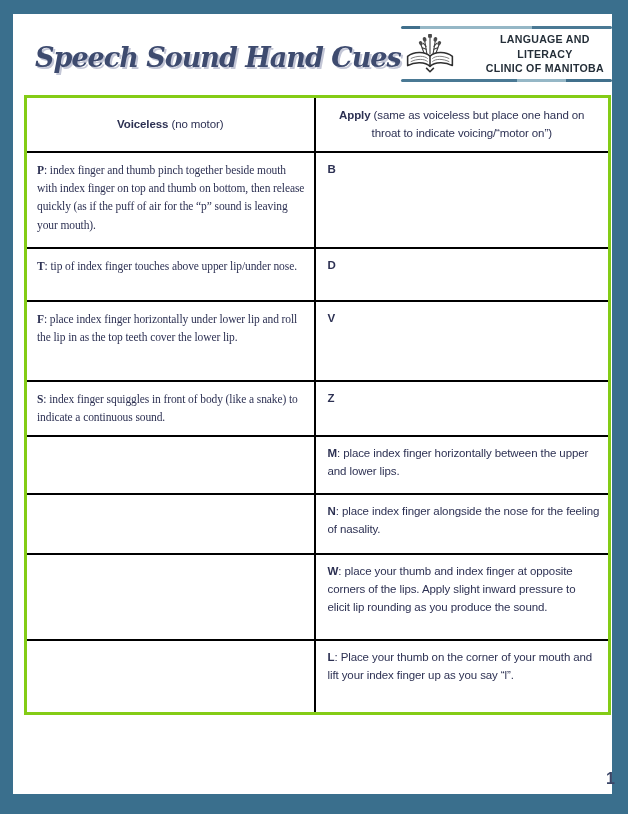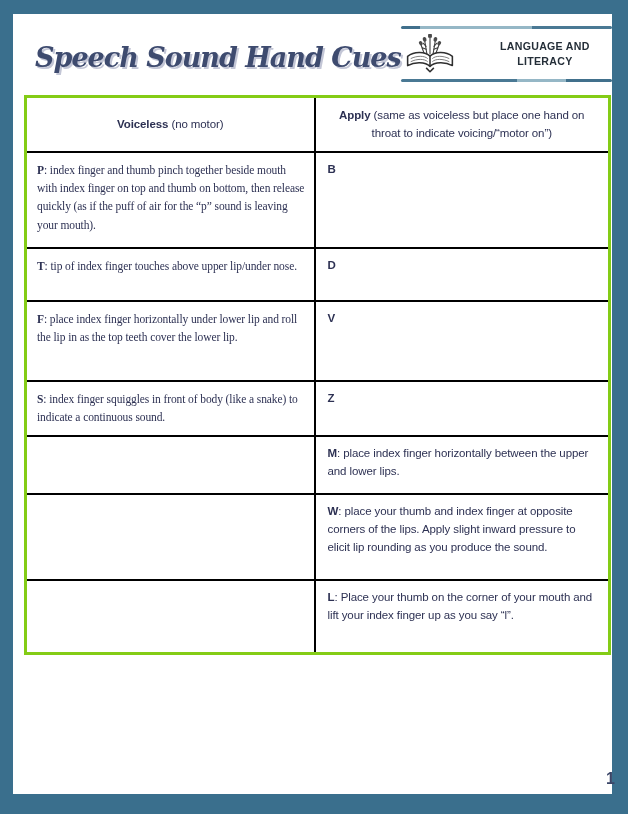--- a/index.html
+++ b/index.html
@@ -140,20 +140,21 @@
                 <path d="M10 34 C18 30 28 30 32 34"></path>
                 <path d="M10 38 C18 34 28 34 32 38"></path>
                 <path d="M38 34 C42 30 52 30 60 34"></path>
                 <path d="M38 38 C42 34 52 34 60 38"></path>
               </g>
               <path d="M30 46 L35 51 L40 46" stroke="#2f2f2f" stroke-width="2" fill="#ffffff" stroke-linejoin="round"></path>
             </svg>
           </span>
           <div class="logo-text">
             <div>LANGUAGE AND LITERACY</div>
+            <div>CLINIC OF MANITOBA</div>
           </div>
         </div>
         <div class="logo-line bottom"></div>
       </div>
     </div>
 
     <table class="cues">
       <colgroup>
           <col style="width:289px">
           <col style="width:295px">
@@ -183,20 +184,24 @@
         <tr style="height:55px">
           <td class="cell-left"><span class="b">S</span><span>: index finger squiggles in front of body (like a snake) to indicate a continuous sound.</span></td>
           <td class="cell-right"><span class="b">Z</span><span></span></td>
         </tr>
 
         <tr style="height:58px">
           <td class="cell-left"></td>
           <td class="cell-right"><span class="b">M</span><span>: place index finger horizontally between the upper and lower lips.</span></td>
         </tr>
 
+        <tr style="height:60px">
+          <td class="cell-left"></td>
+          <td class="cell-right"><span class="b">N</span><span>: place index finger alongside the nose for the feeling of nasality.</span></td>
+        </tr>
 
         <tr style="height:86px">
           <td class="cell-left"></td>
           <td class="cell-right"><span class="b">W</span><span>: place your thumb and index finger at opposite corners of the lips.  Apply slight inward pressure to elicit lip rounding as you produce the sound.</span></td>
         </tr>
 
         <tr style="height:74px">
           <td class="cell-left"></td>
           <td class="cell-right"><span class="b">L</span><span>: Place your thumb on the corner of your mouth and lift your index finger up as you say “l”.</span></td>
         </tr>

